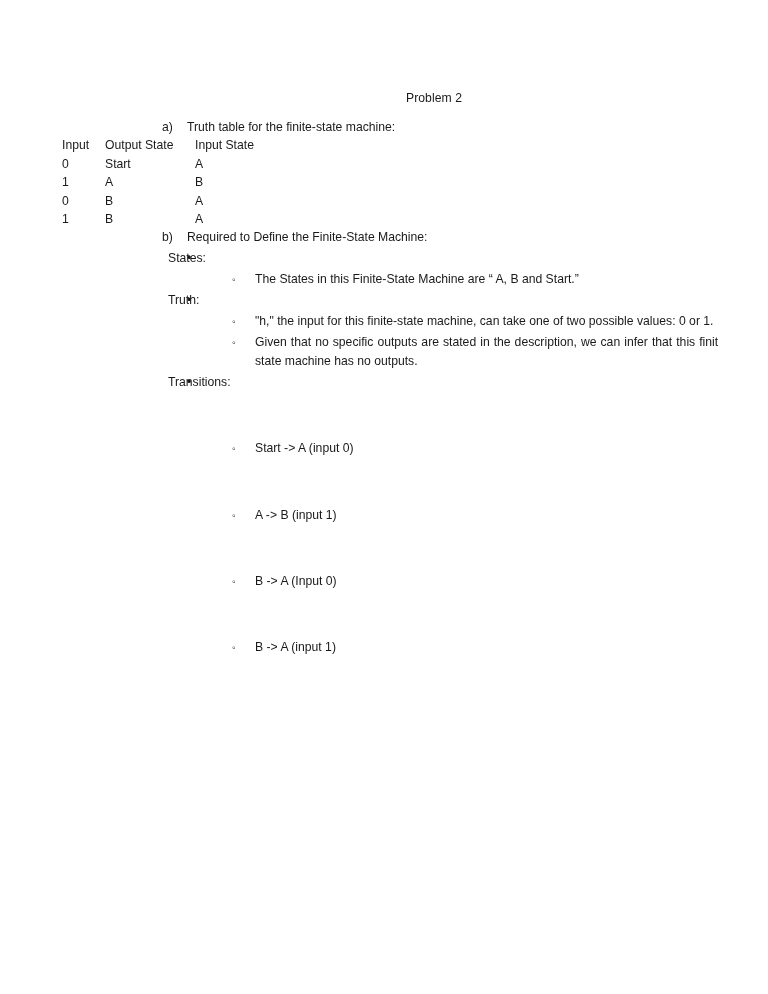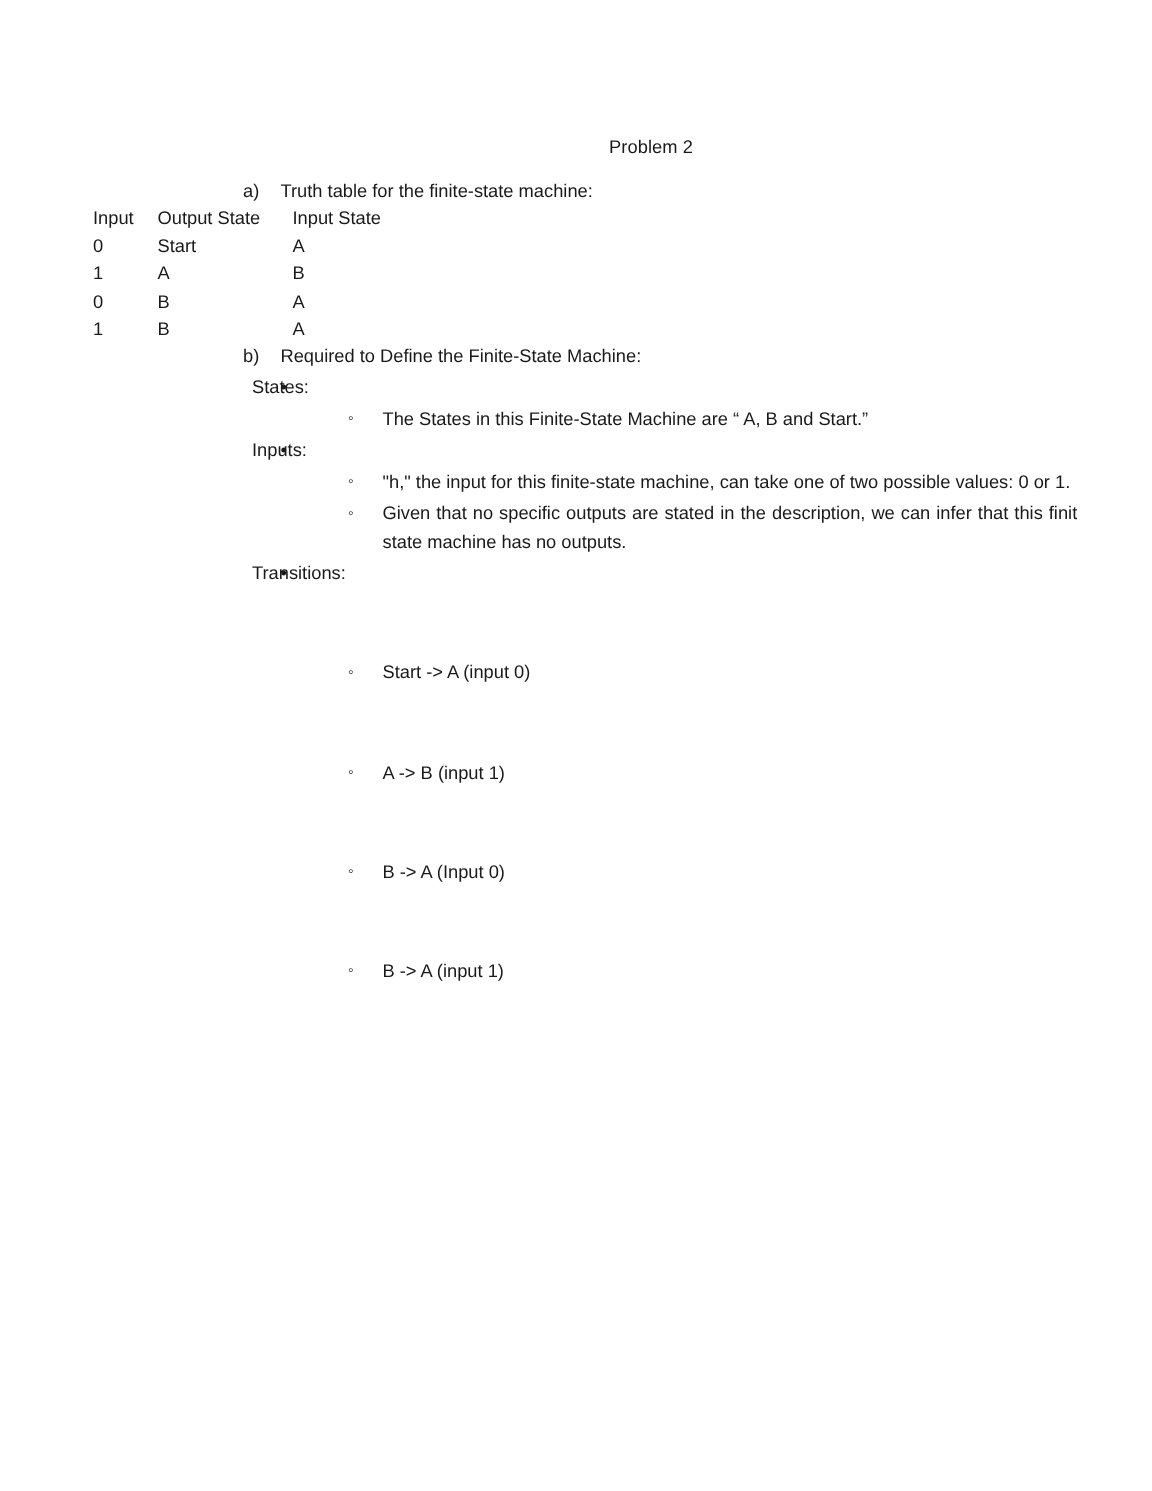--- a/index.html
+++ b/index.html
@@ -186,21 +186,21 @@
       <span class="bullet"></span>
       <span>States:</span>
     </div>
     <div class="lvl3">
       <span class="bullet"></span>
       <span class="lvl3-text">The States in this Finite-State Machine are “ A, B and Start.”</span>
     </div>
 
     <div class="lvl2">
       <span class="bullet"></span>
-      <span>Inputs:</span>
+      <span>Truth:</span>
     </div>
     <div class="lvl3">
       <span class="bullet"></span>
       <span class="lvl3-text">"h," the input for this finite-state machine, can take one of two possible values: 0 or 1.</span>
     </div>
 
     <div class="lvl3">
       <span class="bullet"></span>
       <span class="lvl3-text">Given that no specific outputs are stated in the description, we can infer that this finite-state machine has no outputs.</span>
     </div>

